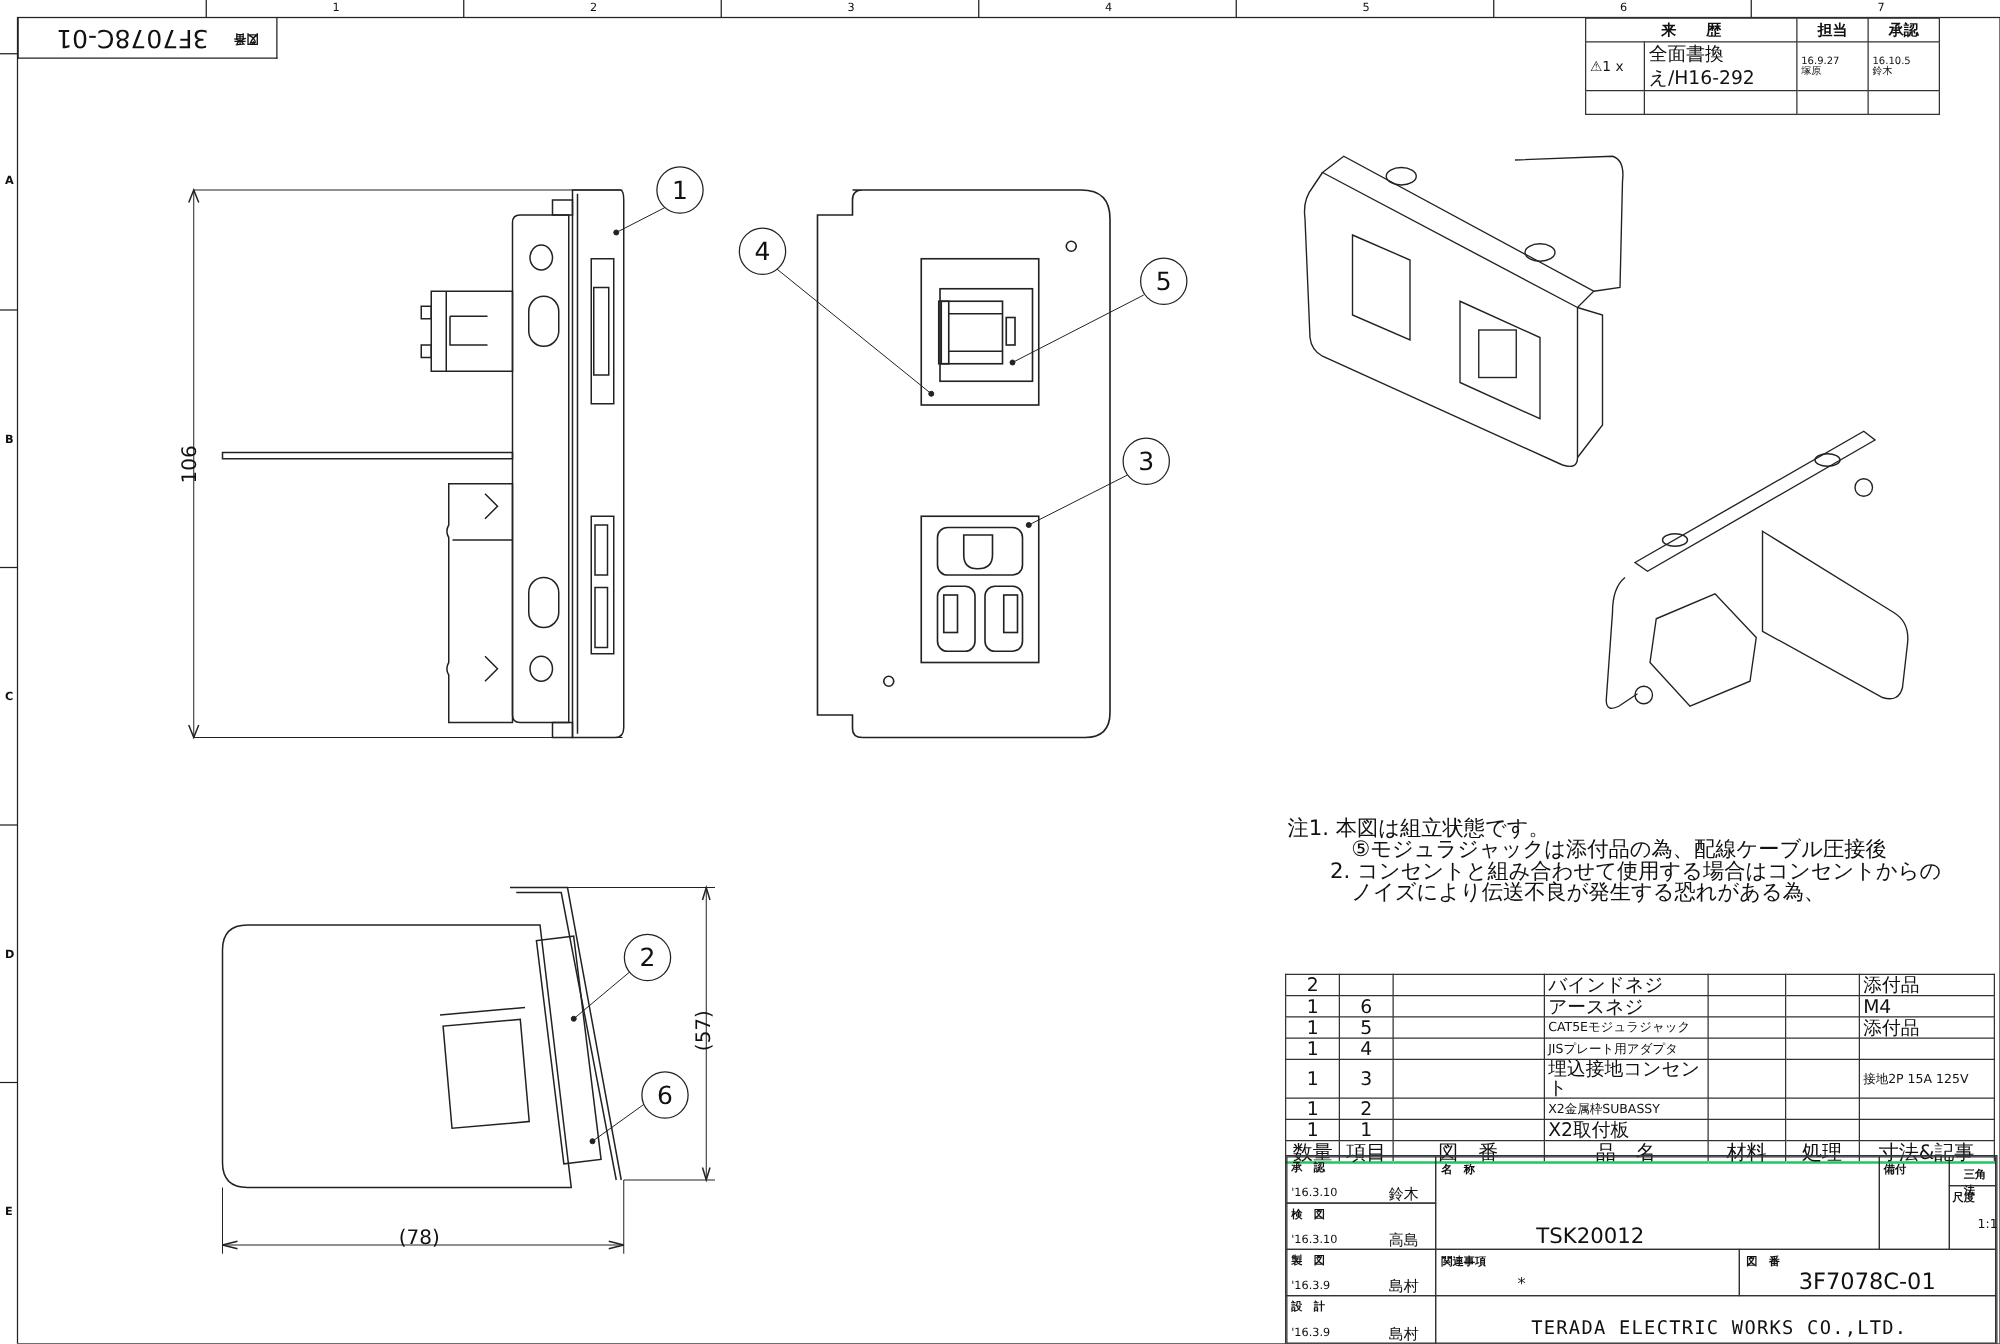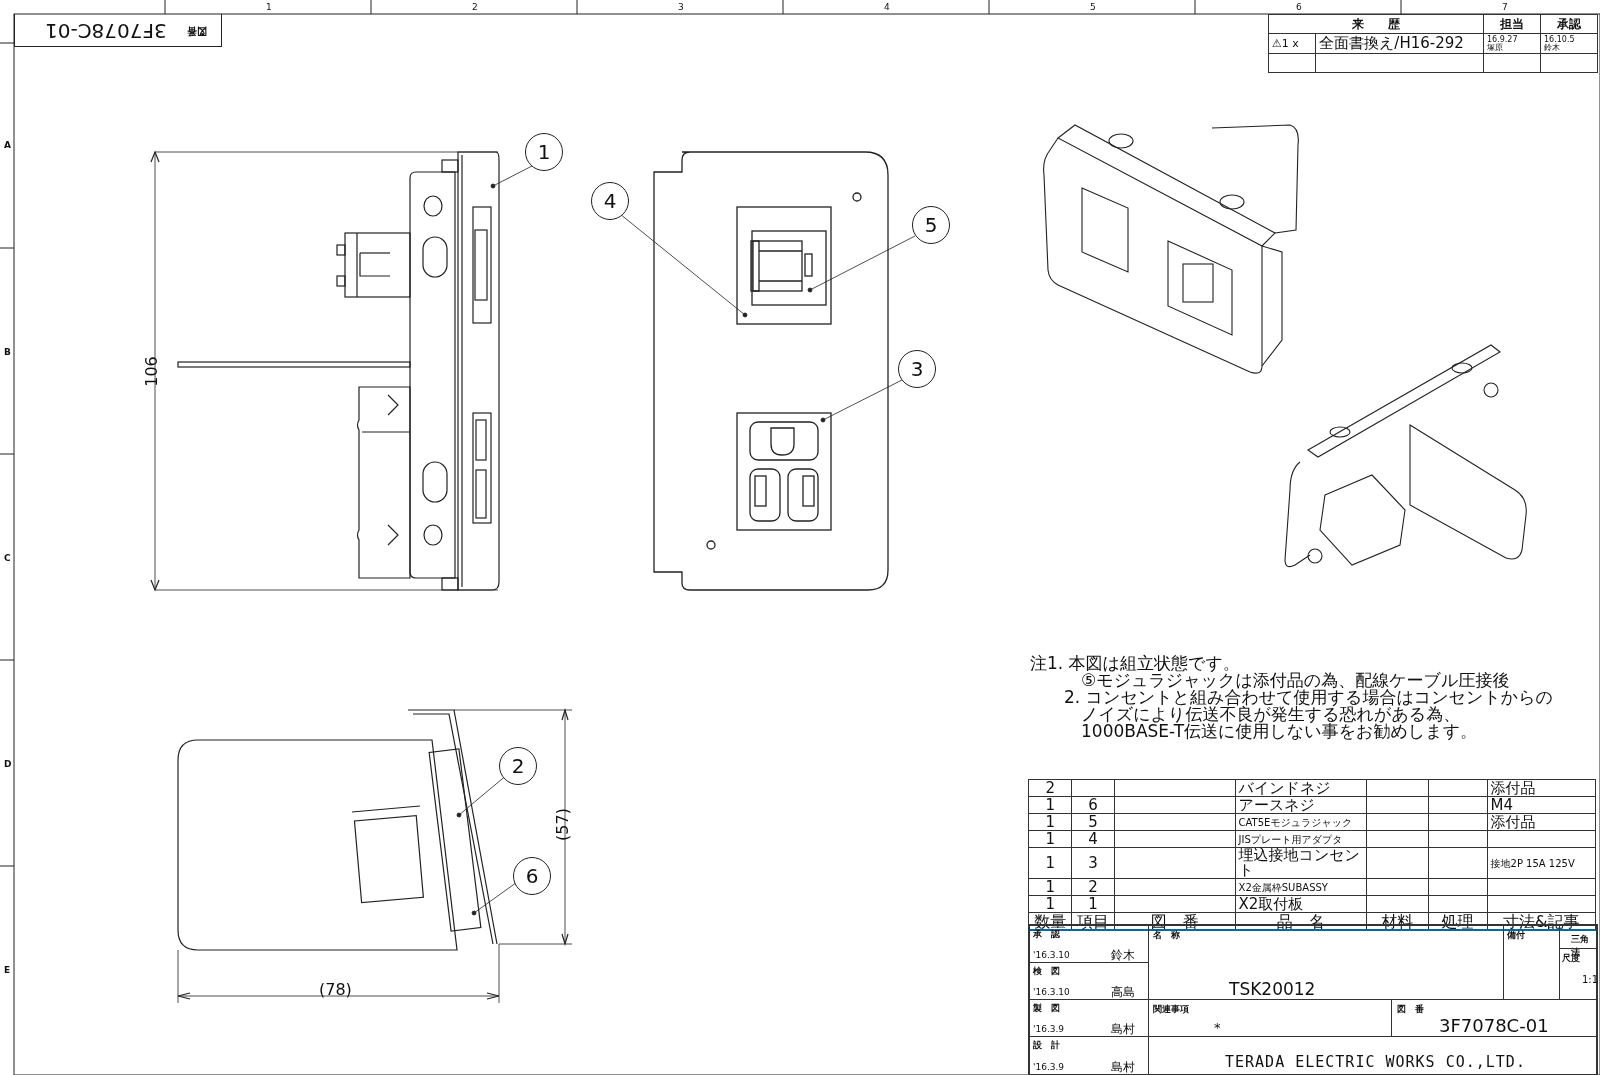--- a/index.html
+++ b/index.html
@@ -8,36 +8,36 @@
   svg.draw{position:absolute;left:0;top:0;}
   .txt{position:absolute;white-space:nowrap;line-height:1;}
   .zone-num{font-size:9px;}
   .zone-let{font-size:9px;font-weight:bold;}
   .frame-title{left:14px;top:14px;width:206px;height:32px;border:1px solid #222;border-top:none;}
   .frame-title .num{position:absolute;left:30px;top:5px;font-size:20px;transform:rotate(180deg);}
   .frame-title .lbl{position:absolute;left:172px;top:10px;font-size:10px;font-weight:bold;transform:rotate(180deg);}
 
   
   table{border-collapse:collapse;}
-  .rev{position:absolute;left:1268px;top:14px;width:330px;font-size:11px;}
+  .rev{position:absolute;left:1268px;top:14px;width:284px;font-size:11px;}
   .rev td{border:1px solid #333;height:18px;padding:0 3px;}
   .rev td.dash{border-left:1px dashed #333;}
   .rev .hdr td{text-align:center;font-weight:bold;font-size:12px;}
   .rev .small{font-size:8px;line-height:8px;}
 
   
   .notes{position:absolute;left:1030px;top:655px;font-size:17px;line-height:17px;}
   .notes div{white-space:nowrap;}
 
   
   .parts{position:absolute;left:1028px;top:779px;width:568px;font-size:15px;}
   .parts td{border:1px solid #333;height:16px;padding:0 3px;line-height:15px;}
   .parts td.c{text-align:center;}
   .parts td.sm{font-size:10px;margin-left:16px;}
-  .parts tr.hdr td{text-align:center;border-bottom:2px solid #0369a1;font-size:16px;}
+  .parts tr.hdr td{text-align:center;border-bottom:2px solid #22c55e;font-size:16px;}
 
   
   .tb{position:absolute;left:1028px;top:924px;width:568px;height:150px;border:1px solid #333;font-size:10px;}
   .tb .cell{position:absolute;border:1px solid #333;box-sizing:border-box;}
   .tb .lab{position:absolute;font-size:9px;font-weight:bold;font-family:Liberation Mono, monospace;}
   .tb .date{position:absolute;font-size:9px;}
   .tb .name{position:absolute;font-size:12px;}
   .callout{position:absolute;width:36px;height:36px;border:1px solid #222;border-radius:50%;text-align:center;line-height:36px;font-size:20px;background:#fff;}
   .dim{position:absolute;font-size:16px;}
 </style>
@@ -241,21 +241,20 @@
 <div class="callout" style="left:898px;top:350px">3</div>
 <div class="callout" style="left:591px;top:182px">4</div>
 <div class="callout" style="left:912px;top:206px">5</div>
 <div class="callout" style="left:513px;top:857px">6</div>
 
 <div class="notes">
   <div>注1.  本図は組立状態です。</div>
   <div>　　　⑤モジュラジャックは添付品の為、配線ケーブル圧接後</div>
   <div>　　2.  コンセントと組み合わせて使用する場合はコンセントからの</div>
   <div>　　　ノイズにより伝送不良が発生する恐れがある為、</div>
-  <div>　　　1000BASE-T伝送に使用しない事をお勧めします。</div>
 </div>
 
 <table class="parts">
   <colgroup>
       <col style="width:42px">
       <col style="width:41px">
       <col style="width:117px">
       <col style="width:127px">
       <col style="width:60px">
       <col style="width:57px">

